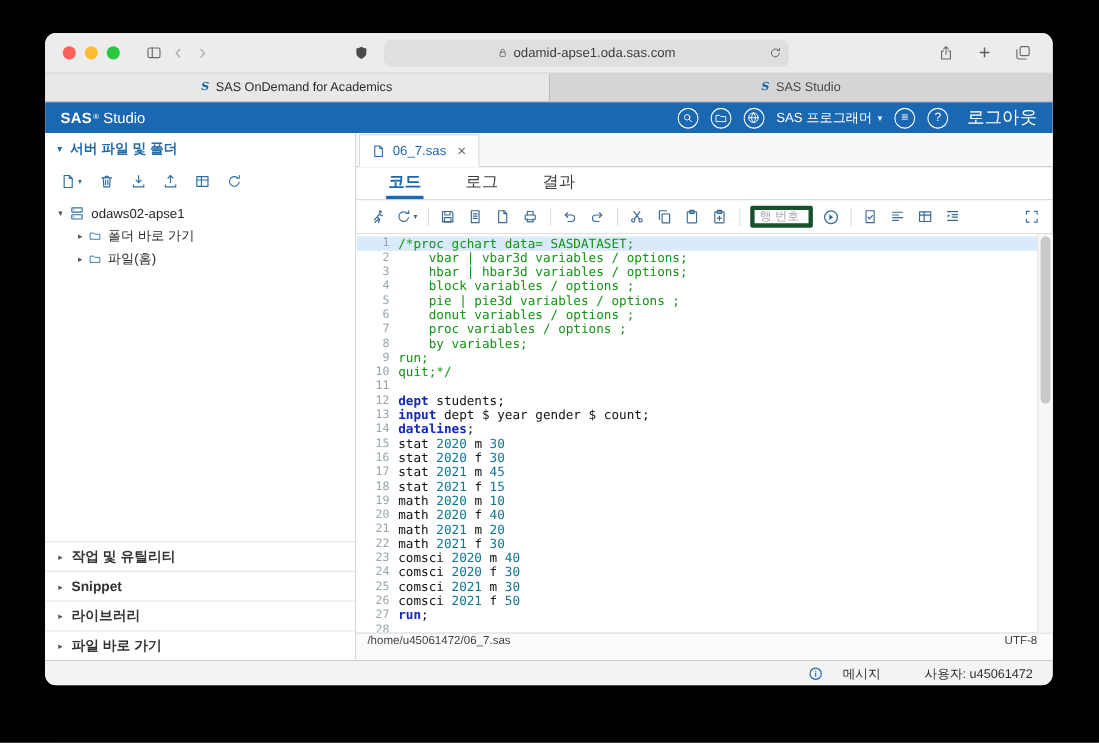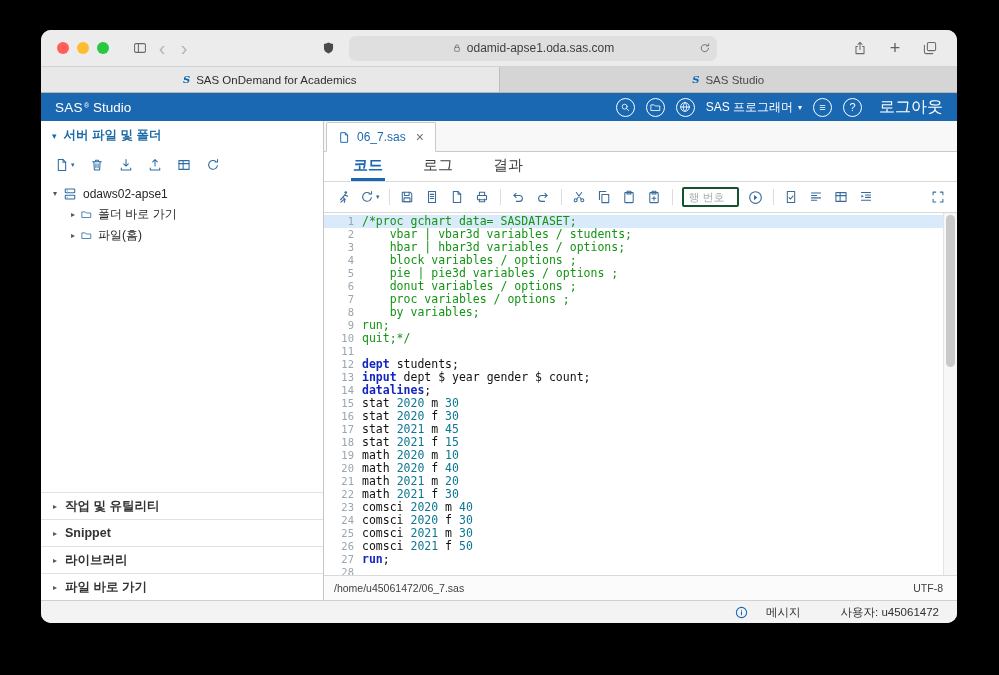--- a/index.html
+++ b/index.html
@@ -18,21 +18,21 @@
 .tb-right{display:flex;align-items:center;gap:13px;margin-left:10px}
 .plus{font-size:18px;color:#5f5f5f}
 .tabstrip{height:26px;background:#cfcecf;border-bottom:1px solid #b8b7b8;display:flex;flex:none}
 .btab{flex:1;display:flex;align-items:center;justify-content:center;gap:6px;font-size:11.5px;color:#4a4a4a;background:#d6d5d6;border-right:1px solid #bfbebf}
 .btab:last-child{border-right:none}
 .btab.active{background:#e9e8e9;color:#2d2d2d}
 .saslogo{color:#0e69b0;font-family:"DejaVu Serif",serif;font-style:italic;font-weight:bold;font-size:10px;line-height:1}
 
 .appbar{height:28px;background:#1a68b2;display:flex;align-items:center;color:#fff;padding:0 14px;flex:none}
 .brand{font-size:13.5px;display:flex;align-items:baseline}
-.brand b{font-weight:normal;letter-spacing:.3px}
+.brand b{font-weight:bold;letter-spacing:.3px}
 .brand sup{font-size:7px;margin:0 1px;position:relative;top:-4px}
 .brand .prod{margin-left:3px}
 .appbar-right{margin-left:auto;display:flex;align-items:center;gap:11px}
 .circle-icon{width:19px;height:19px;border:1.2px solid #fff;border-radius:50%;display:inline-flex;align-items:center;justify-content:center;font-size:11px;line-height:1;color:#fff}
 .role{font-size:12px;display:flex;align-items:center;gap:5px;margin:0 0;white-space:nowrap}
 .caret{font-size:8px}
 .logout{font-size:16px;margin-left:6px;white-space:nowrap}
 
 .content{flex:1;display:flex;min-height:0}
 .sidebar{width:283px;flex:none;border-right:1px solid #c6c6c6;display:flex;flex-direction:column;background:#fff}
@@ -53,36 +53,36 @@
 .doc-tabs{height:31px;background:#f8f8f8;border-bottom:1px solid #c9c9c9;display:flex;align-items:flex-end;padding-left:2px;flex:none}
 .doc-tab{height:30px;margin-bottom:-1px;position:relative;z-index:1;background:#fff;border:1px solid #c9c9c9;border-bottom:1px solid #fff;display:flex;align-items:center;gap:7px;padding:0 11px;font-size:12px;color:#1a68b2;border-radius:2px 2px 0 0}
 .closex{color:#6f6f6f;font-size:14px;margin-left:3px;line-height:1}
 .subtabs{height:30px;border-bottom:1px solid #d8d8d8;display:flex;padding-left:27px;gap:36px;flex:none}
 .subtab{display:flex;align-items:center;font-size:15px;color:#3d3d3d;border-bottom:3px solid transparent;padding:0 2px}
 .subtab.active{color:#1a68b2;border-bottom-color:#1a68b2;font-weight:bold}
 .etoolbar{height:31px;border-bottom:1px solid #d8d8d8;display:flex;align-items:center;gap:8px;padding:0 11px;color:#3a6b98;flex:none}
 .ticon{display:inline-flex;align-items:center;justify-content:center;min-width:17px;height:18px}
 .tsep{width:1px;height:16px;background:#dcdcdc;margin:0 1px}
 .tspacer{flex:1}
-.line-input{width:57px;height:20px;border:2px solid #14532d;border-radius:2px;font-size:11px;padding:0 5px;color:#333;outline:none;font-family:inherit}
+.line-input{width:57px;height:20px;border:4px solid #14532d;border-radius:2px;font-size:11px;padding:0 5px;color:#333;outline:none;font-family:inherit}
 .line-input::placeholder{color:#a8a8a8}
 
 .editor{flex:1;display:flex;min-height:0;background:#fff}
 .code-area{flex:1;overflow:hidden;padding-top:2px}
 .cl{display:flex;height:13px;line-height:13px;font-family:"DejaVu Sans Mono",monospace;font-size:11.5px}
 .cl .num{width:38px;text-align:right;padding-right:8px;color:#9aa5ad;font-size:10.5px;flex:none}
 .cl .ctext{white-space:pre}
 .cl.active{background:#d9eafa}
 .tok-c{color:#149414}
 .tok-k{color:#1426c0;font-weight:bold}
 .tok-p{color:#111}
 .tok-n{color:#0d7792}
 .vscroll{width:14px;flex:none;border-left:1px solid #e4e4e4;background:#f7f7f7;position:relative}
 .thumb{position:absolute;top:2px;left:2px;right:2px;height:152px;background:#c9c9c9;border-radius:6px}
-.editor-status{height:21px;border-top:1px solid #dadada;background:#fbfbfb;display:flex;align-items:center;padding:12px 10px;font-size:10.5px;color:#3f3f3f;flex:none}
+.editor-status{height:21px;border-top:1px solid #dadada;background:#fbfbfb;display:flex;align-items:flex-end;padding:12px 10px;font-size:10.5px;color:#3f3f3f;flex:none}
 .enc{margin-left:auto;padding-right:4px}
 .bottombar{height:23px;background:#f3f3f3;border-top:1px solid #d0d0d0;display:flex;align-items:center;justify-content:flex-end;gap:40px;padding:0 18px;font-size:11.5px;color:#2f2f2f;flex:none}
 .msg{display:flex;align-items:center;gap:18px;color:#1a68b2}
 .msg span:last-child{color:#2f2f2f}
 </style>
 </head>
 <body>
 
 <div class="window">
   <div class="titlebar">
@@ -420,21 +420,21 @@
           </span>
         </div>
       <div class="editor">
         <div class="code-area" id="code-area">
             <div class="cl active">
               <span class="num">1</span>
               <span class="ctext"><span class="tok-c">/*proc gchart data= SASDATASET;</span></span>
             </div>
             <div class="cl">
               <span class="num">2</span>
-              <span class="ctext"><span class="tok-c">    vbar | vbar3d variables / students;</span></span>
+              <span class="ctext"><span class="tok-c">    vbar | vbar3d variables / options;</span></span>
             </div>
             <div class="cl">
               <span class="num">3</span>
               <span class="ctext"><span class="tok-c">    hbar | hbar3d variables / options;</span></span>
             </div>
             <div class="cl">
               <span class="num">4</span>
               <span class="ctext"><span class="tok-c">    block variables / options ;</span></span>
             </div>
             <div class="cl">

